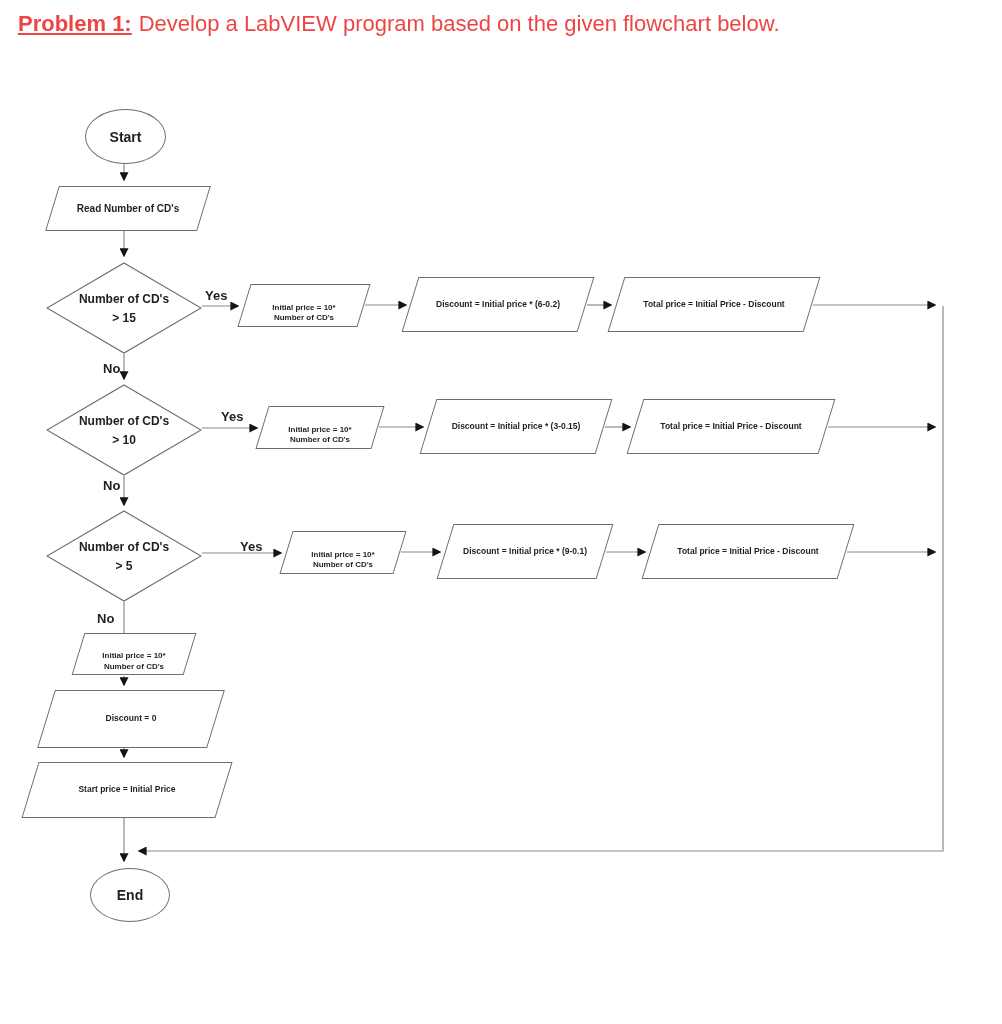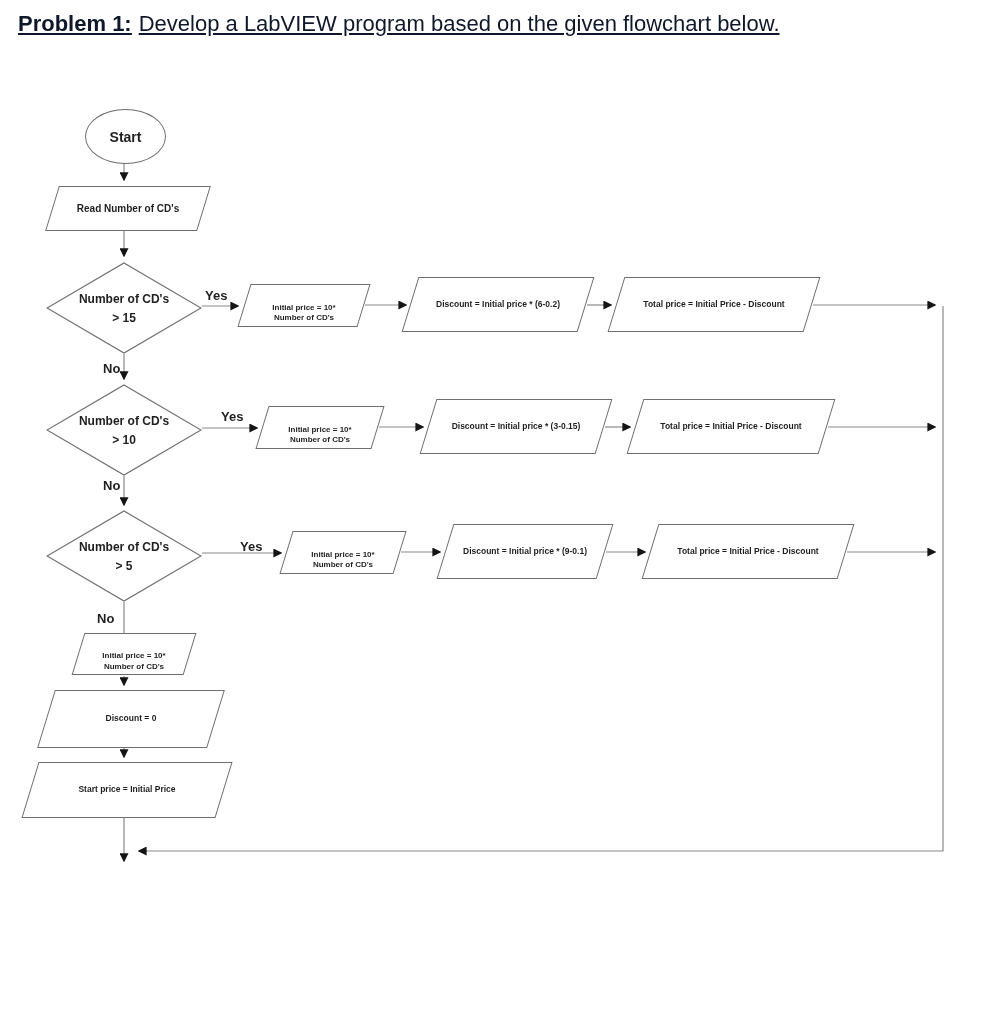--- a/index.html
+++ b/index.html
@@ -1,18 +1,18 @@
 <!DOCTYPE html>
 <html><head>
 <meta charset="utf-8">
 <style>
   html,body{margin:0;padding:0;background:#fff;}
   .page{position:relative;width:1002px;height:1024px;background:#fff;overflow:hidden;
         font-family:"Liberation Sans",sans-serif;color:#1f1f1f;}
-  .title{position:absolute;left:18px;top:11px;font-size:22px;color:#0f172a;white-space:nowrap;text-decoration:underline;}
+  .title{position:absolute;left:18px;top:11px;font-size:22px;color:#ef4444;white-space:nowrap;}
   .title .tlabel{font-weight:bold;text-decoration:underline;}
   .title .ttext{margin-left:7px;font-weight:normal;}
   .canvas{position:absolute;left:8px;top:0;width:1002px;height:1024px;}
   .connectors{position:absolute;left:0;top:0;width:1002px;height:1024px;}
 
   .shape{position:absolute;display:flex;align-items:center;justify-content:center;text-align:center;}
   .oval{border:1.4px solid #6e6e6e;border-radius:50%;background:#fff;font-weight:bold;font-size:14px;}
   .para{background:transparent;}
   .para .skin{position:absolute;inset:0;border:1.2px solid #6e6e6e;background:#fff;transform:skewX(-17deg);}
   .para .lbl{position:relative;font-weight:bold;white-space:pre-line;line-height:1.3;padding:0 10px;text-align:center;}
@@ -160,20 +160,23 @@
     </div>
     <div class="shape para" style="left:38px;top:690px;width:170px;height:58px;">
       <div class="skin"></div>
       <div class="lbl lbl-md">Discount = 0</div>
     </div>
     <div class="shape para" style="left:22px;top:762px;width:194px;height:56px;">
       <div class="skin"></div>
       <div class="lbl lbl-md">Start price = Initial Price</div>
     </div>
 
+    <div class="shape oval" style="left:82px;top:868px;width:78px;height:52px;">
+      <span>End</span>
+    </div>
 
     <span class="branch-tag" style="left:197px;top:288px;">Yes</span>
     <span class="branch-tag" style="left:213px;top:409px;">Yes</span>
     <span class="branch-tag" style="left:232px;top:539px;">Yes</span>
     <span class="branch-tag" style="left:95px;top:361px;">No</span>
     <span class="branch-tag" style="left:95px;top:478px;">No</span>
     <span class="branch-tag" style="left:89px;top:611px;">No</span>
 
   </div>
 </div>

